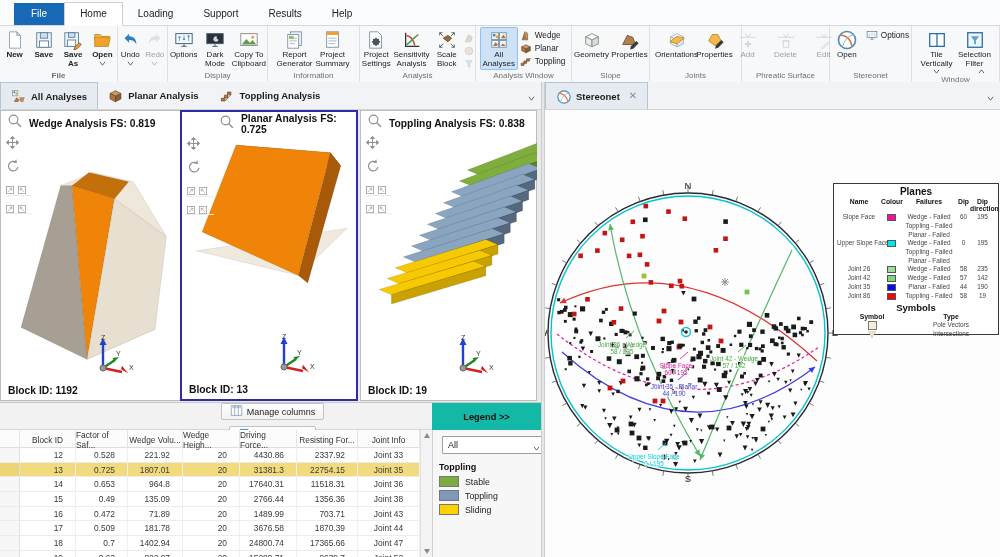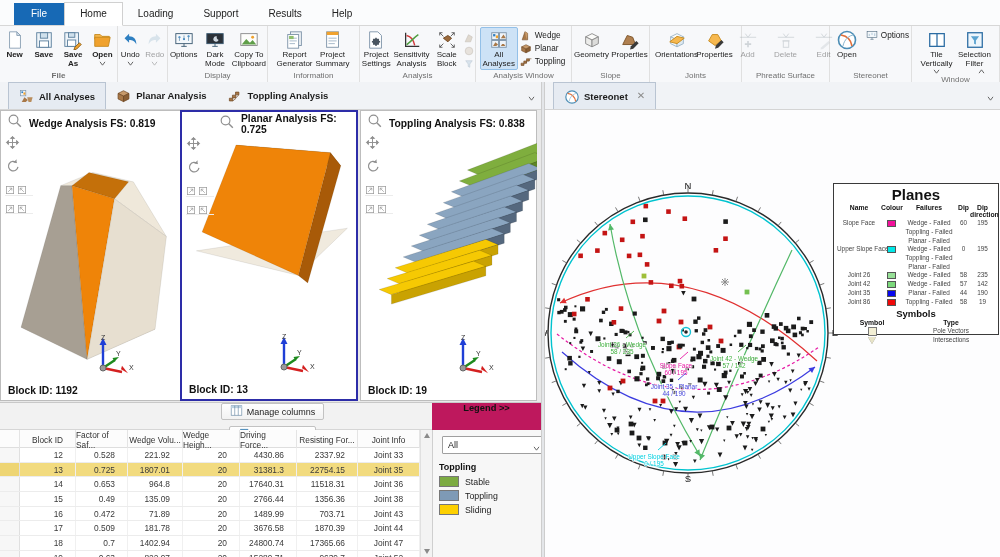--- a/index.html
+++ b/index.html
@@ -28,21 +28,21 @@
   .rib-small .ric{width:12px;height:12px;display:flex;align-items:center;justify-content:center;}
   .rib-tinycol{display:flex;flex-direction:column;gap:1px;padding-top:3px;}
   .rib-tinycol .ric{width:12px;height:12px;opacity:.5;}
   .chev{display:inline-block;width:7px;height:5px;}
   #rib-collapse{position:absolute;right:8px;top:60px;width:14px;height:12px;}
   
   #tabbar-l{position:absolute;left:0;top:82px;width:541px;height:28px;background:#f1f3f6;border-bottom:1px solid #d4d4d4;display:flex;align-items:stretch;box-sizing:border-box;}
   #tabbar-r{position:absolute;left:545px;top:82px;width:455px;height:28px;background:#f1f3f6;border-bottom:1px solid #d4d4d4;display:flex;box-sizing:border-box;}
   .doc-tab{display:flex;align-items:center;gap:5px;padding:0 10px;font-size:9.5px;font-weight:bold;color:#1c1c1c;border-right:1px solid transparent;}
   .doc-tab .ric{width:15px;height:15px;}
-  .doc-tab.active{background:#e6ebf2;border:1px solid #b9c4d2;border-bottom:none;margin-left:8px;}
+  .doc-tab.active{background:#e6ebf2;border:1px solid #b9c4d2;border-bottom:none;}
   .tab-close{margin-left:4px;color:#8a8a8a;font-size:10px;line-height:10px;}
   .bar-chevron{margin-left:auto;align-self:center;margin-right:6px;}
   
   #panels{position:absolute;left:0;top:110px;width:541px;height:292px;background:#e9e9e9;}
   .apanel{position:absolute;top:0;height:290px;width:176px;background:#fff;border:1px solid #bdbdbd;box-sizing:border-box;}
   .apanel.selected{border:2px solid #2d2da8;}
   .apanel-head{display:flex;align-items:center;gap:6px;height:20px;padding:2px 0 0 6px;}
   .apanel-title{font-size:10.3px;font-weight:bold;color:#111;}
   .tool-col{position:absolute;left:4px;top:24px;width:28px;display:flex;flex-direction:column;gap:4px;}
   .tool-col .trow{display:flex;gap:2px;}
@@ -63,33 +63,33 @@
   .trow .tc.center{justify-content:center;padding-right:0;}
   .trow .marker{background:#f7f7f7;border-right:1px solid #e0e0e0;}
   .trow.hl{background:#f2db7f;}
   .trow.hl .marker{background:#eed573;}
   #vscroll{position:absolute;left:420px;top:430px;width:12px;height:127px;background:#f3f3f3;border-left:1px solid #e0e0e0;box-sizing:border-box;}
   .scr-arrow{width:0;height:0;border-left:3.5px solid transparent;border-right:3.5px solid transparent;margin:3px auto;}
   .scr-up{border-bottom:5px solid #8a8a8a;}
   .scr-dn{border-top:5px solid #8a8a8a;position:absolute;bottom:0;left:2.5px;}
   
   #legend{position:absolute;left:432px;top:430px;width:109px;height:127px;background:#f7f7f7;border-left:1px solid #cfcfcf;box-sizing:border-box;padding:4px 6px;}
-  #legend-head{position:absolute;left:432px;top:402px;width:109px;height:28px;display:flex;flex-direction:column;justify-content:flex-start;box-sizing:border-box;background:#be185d;border-top:1px solid #c9c9c9;}
+  #legend-head{position:absolute;left:432px;top:402px;width:109px;height:28px;display:flex;flex-direction:column;justify-content:center;box-sizing:border-box;background:#14b8a6;border-top:1px solid #c9c9c9;}
   .legend-title{font-size:9.3px;font-weight:bold;text-align:center;color:#111;}
   .legend-select{margin-top:2px;height:16px;background:#fff;border:1px solid #9f9f9f;border-radius:1px;display:flex;align-items:center;justify-content:space-between;padding:0 5px;font-size:9px;width:92px;margin-left:3px;}
   .legend-sect{font-size:9px;font-weight:bold;margin:8px 0 4px;color:#111;}
   .legend-item{display:flex;align-items:center;gap:6px;margin:3px 0;}
   .legend-chip{width:20px;height:11px;border:1px solid #777;box-sizing:border-box;}
   .legend-lab{font-size:8.8px;color:#222;}
   
   #gap{position:absolute;left:541px;top:82px;width:4px;height:475px;background:#e4e6e9;border-left:1px solid #cdcdcd;border-right:1px solid #cdcdcd;box-sizing:border-box;}
   #stereo{position:absolute;left:545px;top:110px;width:455px;height:447px;background:#fdfdfe;}
   #stereo svg{position:absolute;left:0;top:0;}
   #planes-box{position:absolute;left:288px;top:73px;width:166px;height:152px;background:#fff;border:1.4px solid #3a3a3a;box-sizing:border-box;padding:2px 3px;}
-  .pb-title{font-size:15px;font-weight:bold;text-align:center;color:#111;}
+  .pb-title{font-size:10px;font-weight:bold;text-align:center;color:#111;}
   .pb-grid{display:grid;grid-template-columns:44px 20px 56px 13px 25px;column-gap:0;}
   .pb-h{font-size:6.8px;font-weight:bold;text-align:center;color:#111;padding:1px 0;}
   .pb-c{font-size:6.4px;color:#444;text-align:center;line-height:8.6px;height:8.6px;white-space:nowrap;}
   .pb-chip{width:9px;height:7px;margin:1px auto;border:.5px solid #555;box-sizing:border-box;}
   .pb-sym-title{font-size:9.5px;font-weight:bold;text-align:center;color:#111;margin-top:1px;}
   .pb-sym-grid{display:grid;grid-template-columns:70px 88px;}
   .pb-sym-h{font-size:6.8px;font-weight:bold;text-align:center;color:#111;}
   .pb-sym-c{font-size:6.4px;color:#444;text-align:center;line-height:9px;}
   .sym-square{width:7px;height:7px;background:#f3efd4;border:1px solid #777;margin:1px auto;}
   .sym-tri{width:0;height:0;border-left:4.5px solid transparent;border-right:4.5px solid transparent;border-top:7px solid #e8e4c8;margin:0 auto;filter:drop-shadow(0 0 .4px #777);}

